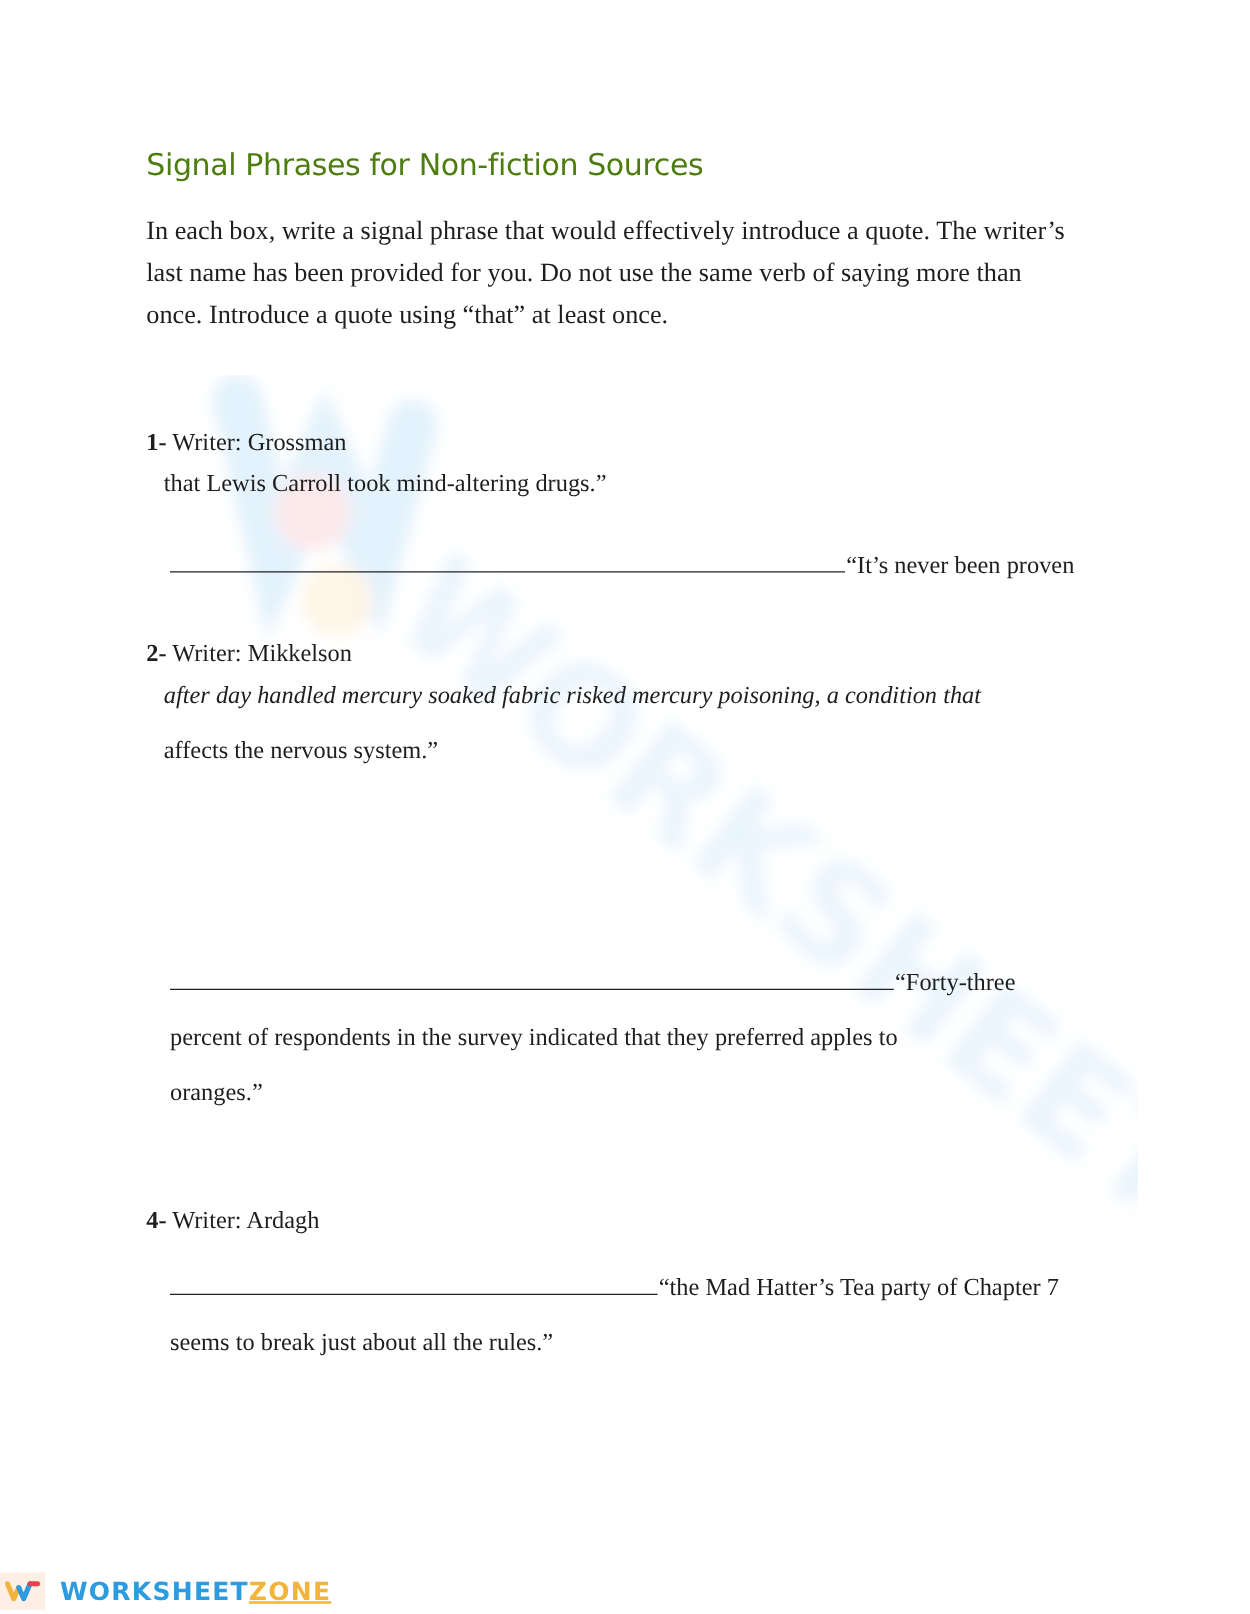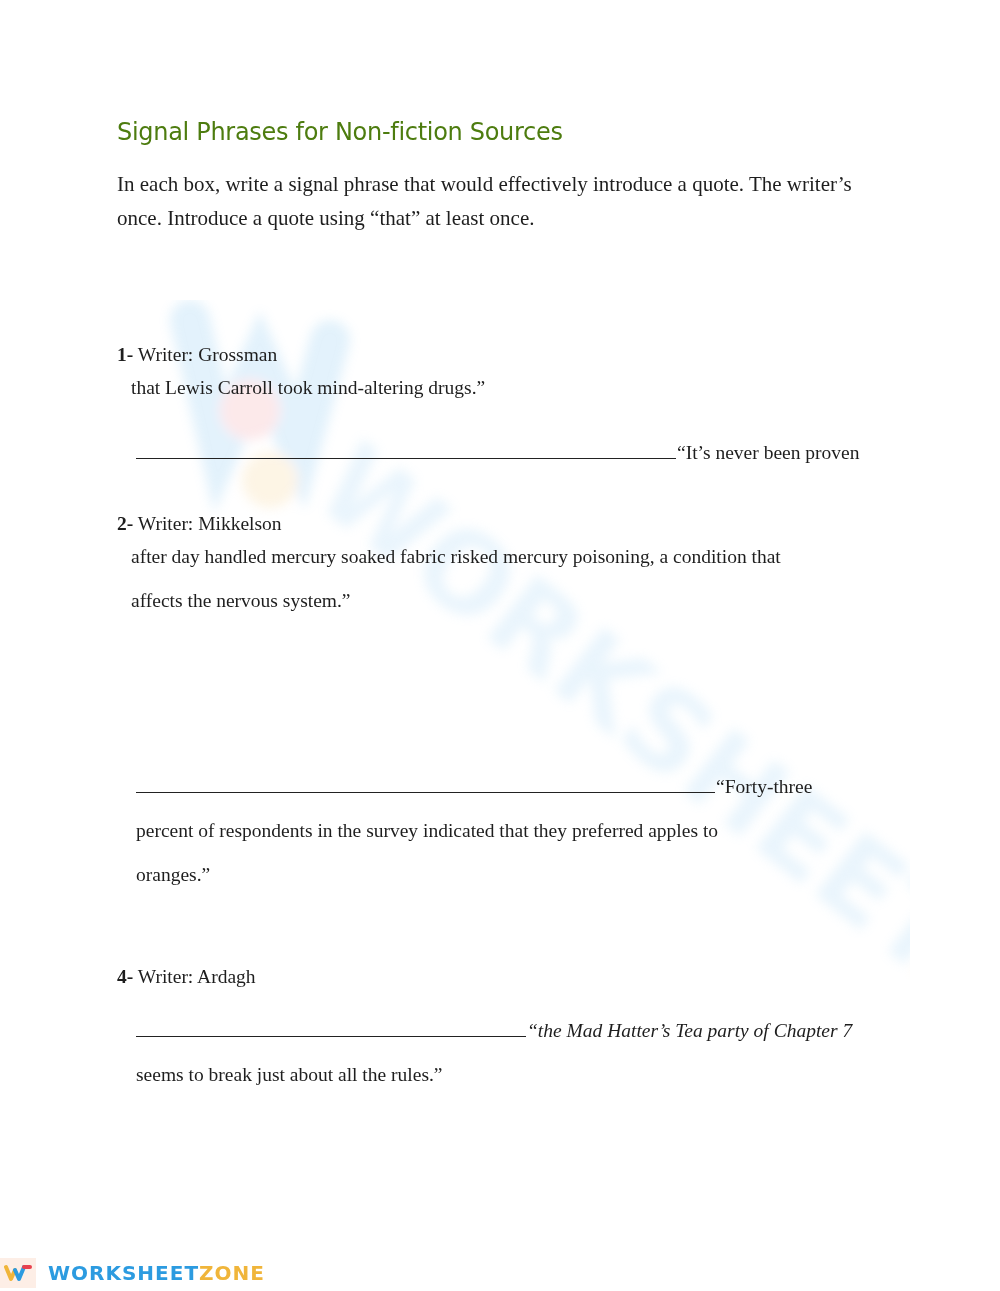--- a/index.html
+++ b/index.html
@@ -88,21 +88,21 @@
       justify-content: center;
       margin-right: 12px;
     }
     .logo-text {
       font-family: "DejaVu Sans", sans-serif;
       font-weight: bold;
       font-size: 20px;
       letter-spacing: 1px;
     }
     .logo-text .w1 { color: #2c9be0; }
-    .logo-text .w2 { color: #f0b53a; }
+    .logo-text .w2 { color: #f0b53a; text-decoration: underline; }
   </style>
 </head>
 <body>
 
 <svg class="watermark" viewBox="0 0 760 680" xmlns="http://www.w3.org/2000/svg">
   <defs>
     <filter id="blur">
         <feGaussianBlur stdDeviation="6"></feGaussianBlur>
       </filter>
   </defs>
@@ -115,44 +115,45 @@
       <text x="760" y="0" fill="#f9d99a">ZONE</text>
     </g>
   </g>
 </svg>
 
 <div class="page">
   <div class="title">Signal Phrases for Non-fiction Sources</div>
 
   <div class="instructions">
     <span>In each box, write a signal phrase that would effectively introduce a quote.  The writer’s</span>
+    <span>last name has been provided for you.  Do not use the same verb of saying more than</span>
     <span>once.  Introduce a quote using “that” at least once.</span>
   </div>
 
   <div class="item" style="top:344px;">
     <div class="label"><span class="num">1-</span><span> Writer:  Grossman</span></div>
     <div class="line" style="padding-left:14px;"><span>that Lewis Carroll took mind-altering drugs.”</span></div>
     <div class="line first" style="margin-top:21px;"><span class="blank" style="width:540px;"></span><span>“It’s never been proven</span></div>
   </div>
 
   <div class="item" style="top:513px;">
     <div class="label"><span class="num">2-</span><span> Writer:  Mikkelson</span></div>
-    <div class="line" style="padding-left:14px;"><span>after day handled mercury soaked fabric risked mercury poisoning, a condition that</span></div>
+    <div class="line" style="padding-left:14px;font-style:italic;"><span>after day handled mercury soaked fabric risked mercury poisoning, a condition that</span></div>
     <div class="line" style="padding-left:14px;"><span>affects the nervous  system.”</span></div>
   </div>
 
   <div class="item" style="top:744px;">
     <div class="line first" style="margin-top:21px;"><span class="blank" style="width:579px;"></span><span>“Forty-three</span></div>
     <div class="line"><span>percent of respondents in the survey indicated that they preferred apples to</span></div>
     <div class="line"><span>oranges.”</span></div>
   </div>
 
   <div class="item" style="top:966px;">
     <div class="label"><span class="num">4-</span><span> Writer:  Ardagh</span></div>
-    <div class="line first" style="margin-top:21px;font-style:italic;"><span class="blank" style="width:390px;"></span><span>“the Mad Hatter’s Tea party of Chapter 7</span></div>
+    <div class="line first" style="margin-top:21px;"><span class="blank" style="width:390px;"></span><span>“the Mad Hatter’s Tea party of Chapter 7</span></div>
     <div class="line"><span>seems to break just about all the rules.”</span></div>
   </div>
 </div>
 
 <div class="footer-logo">
   <div class="logo-mark">
     <svg width="28" height="18" viewBox="0 0 28 18" xmlns="http://www.w3.org/2000/svg">
       <path d="M2 3 L7 15 L11 6" stroke="#f0b53a" stroke-width="4" fill="none" stroke-linecap="round" stroke-linejoin="round"></path>
       <path d="M11 6 L15 15 L20 3" stroke="#2c9be0" stroke-width="4" fill="none" stroke-linecap="round" stroke-linejoin="round"></path>
       <path d="M20 3 L26 3" stroke="#e8414f" stroke-width="4" fill="none" stroke-linecap="round"></path>

